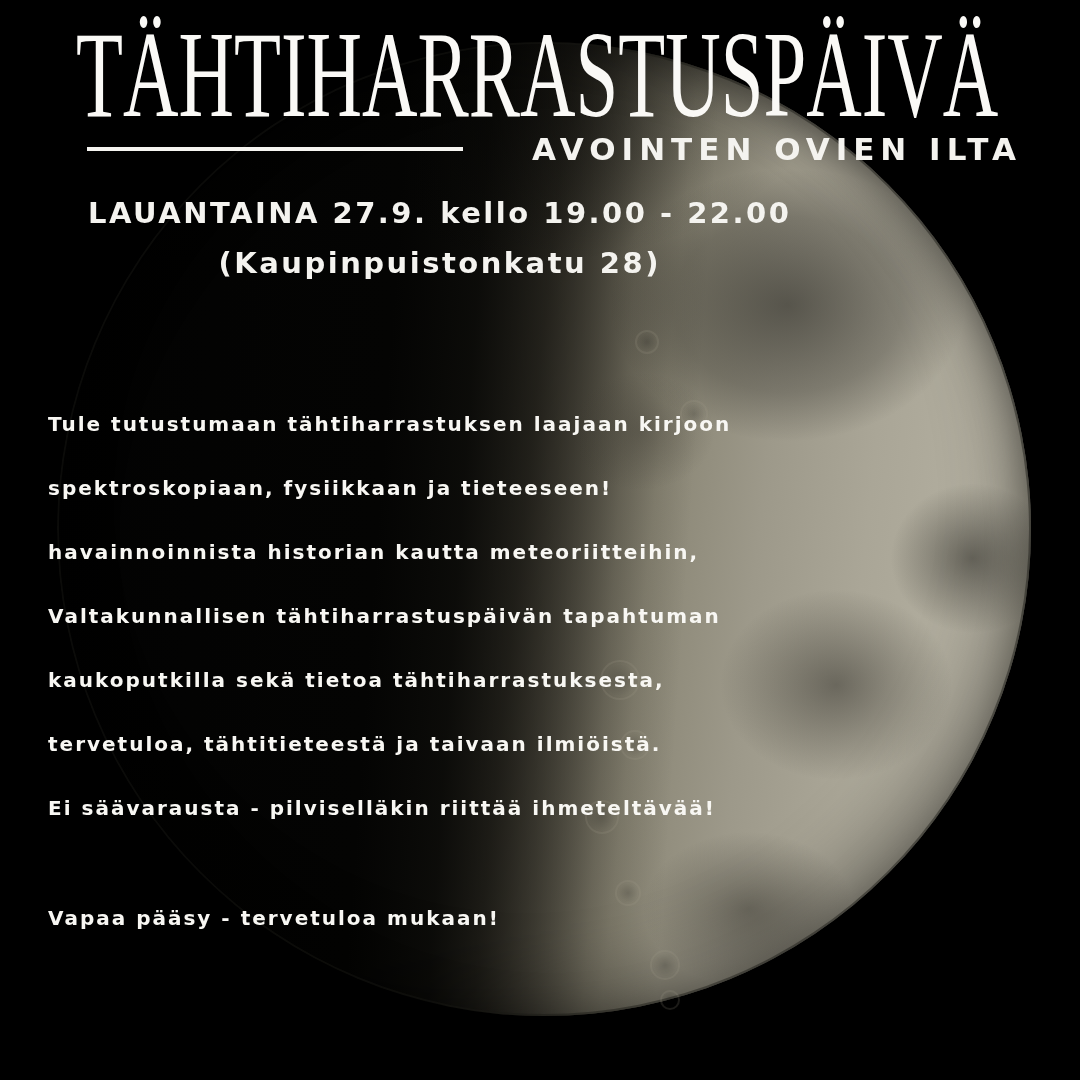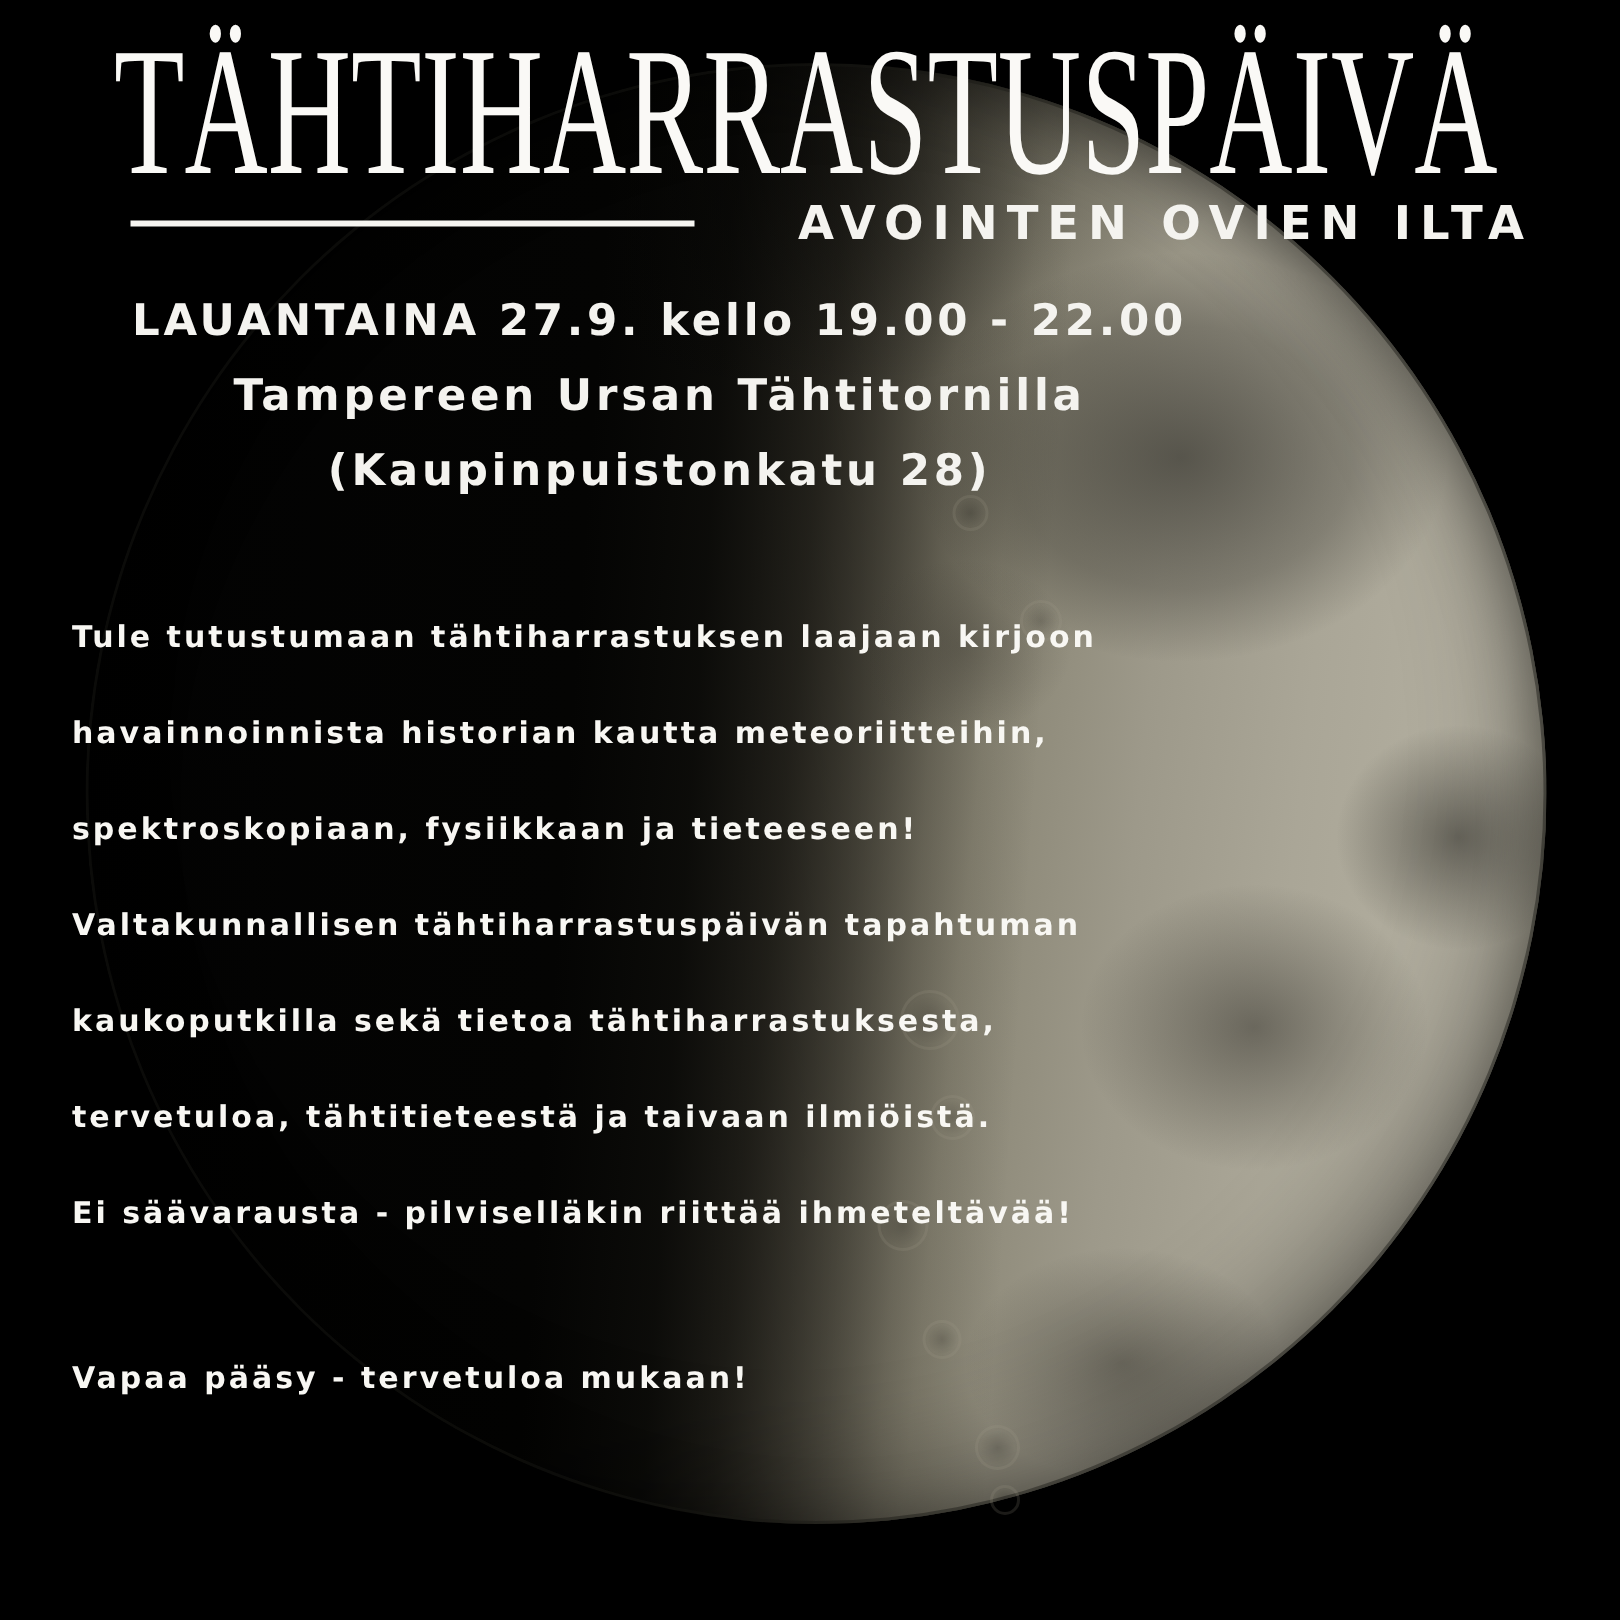--- a/index.html
+++ b/index.html
@@ -130,28 +130,27 @@
     <div class="crater c7"></div>
     <div class="crater c8"></div>
   </div>
 
   <h1 class="title">TÄHTIHARRASTUSPÄIVÄ</h1>
   <div class="title-underline"></div>
   <div class="subtitle">AVOINTEN OVIEN ILTA</div>
 
   <div class="details">
     <div class="line">LAUANTAINA 27.9. kello 19.00 - 22.00</div>
-    <div class="line">Tampereen Ursan Tähtitornilla</div>
     <div class="line">(Kaupinpuistonkatu 28)</div>
   </div>
 
   <div class="body-text">
     <div class="line">Tule tutustumaan tähtiharrastuksen laajaan kirjoon</div>
+    <div class="line">spektroskopiaan, fysiikkaan ja tieteeseen!</div>
     <div class="line">havainnoinnista historian kautta meteoriitteihin,</div>
-    <div class="line">spektroskopiaan, fysiikkaan ja tieteeseen!</div>
     <div class="line">Valtakunnallisen tähtiharrastuspäivän tapahtuman</div>
     <div class="line">kaukoputkilla sekä tietoa tähtiharrastuksesta,</div>
     <div class="line">tervetuloa, tähtitieteestä ja taivaan ilmiöistä.</div>
     <div class="line">Ei säävarausta - pilviselläkin riittää ihmeteltävää!</div>
     <div class="line footer-line">Vapaa pääsy - tervetuloa mukaan!</div>
   </div>
 
 </div>
 
 </body></html>

